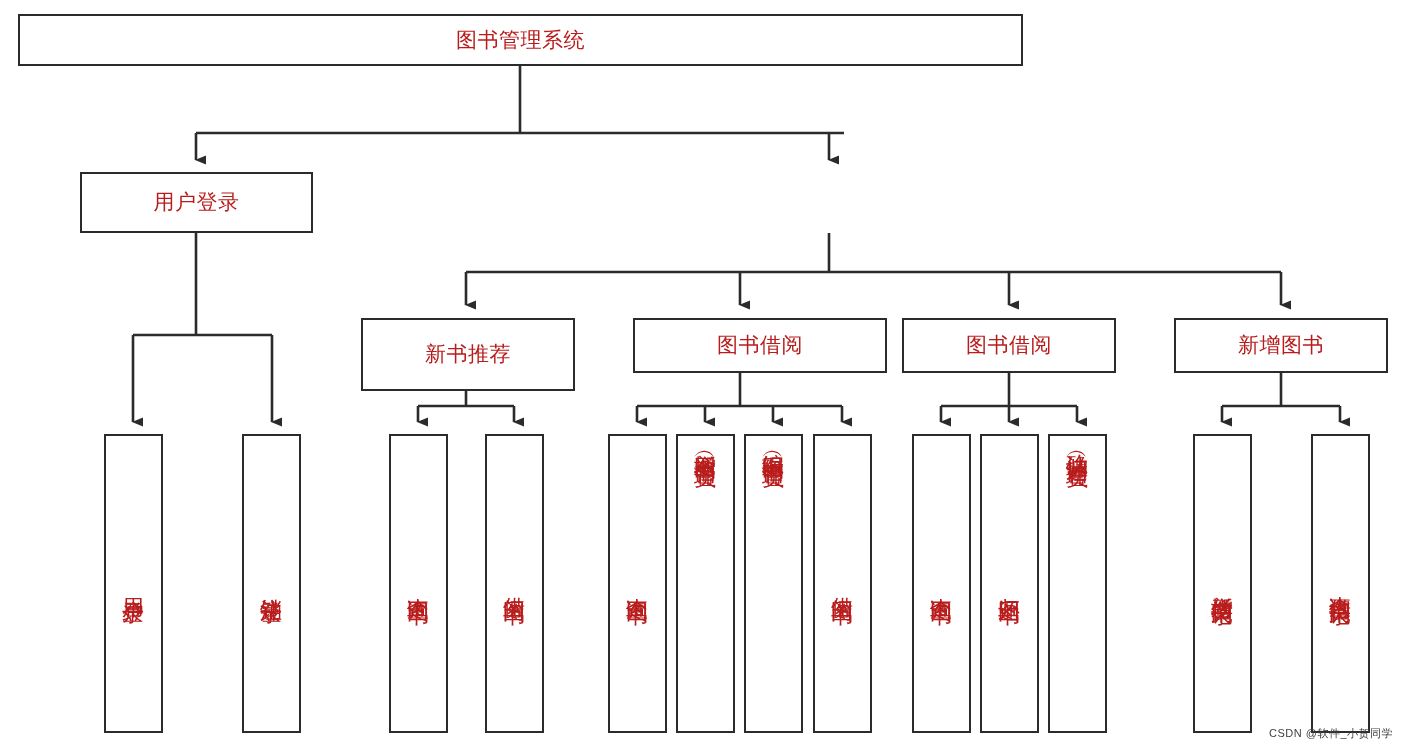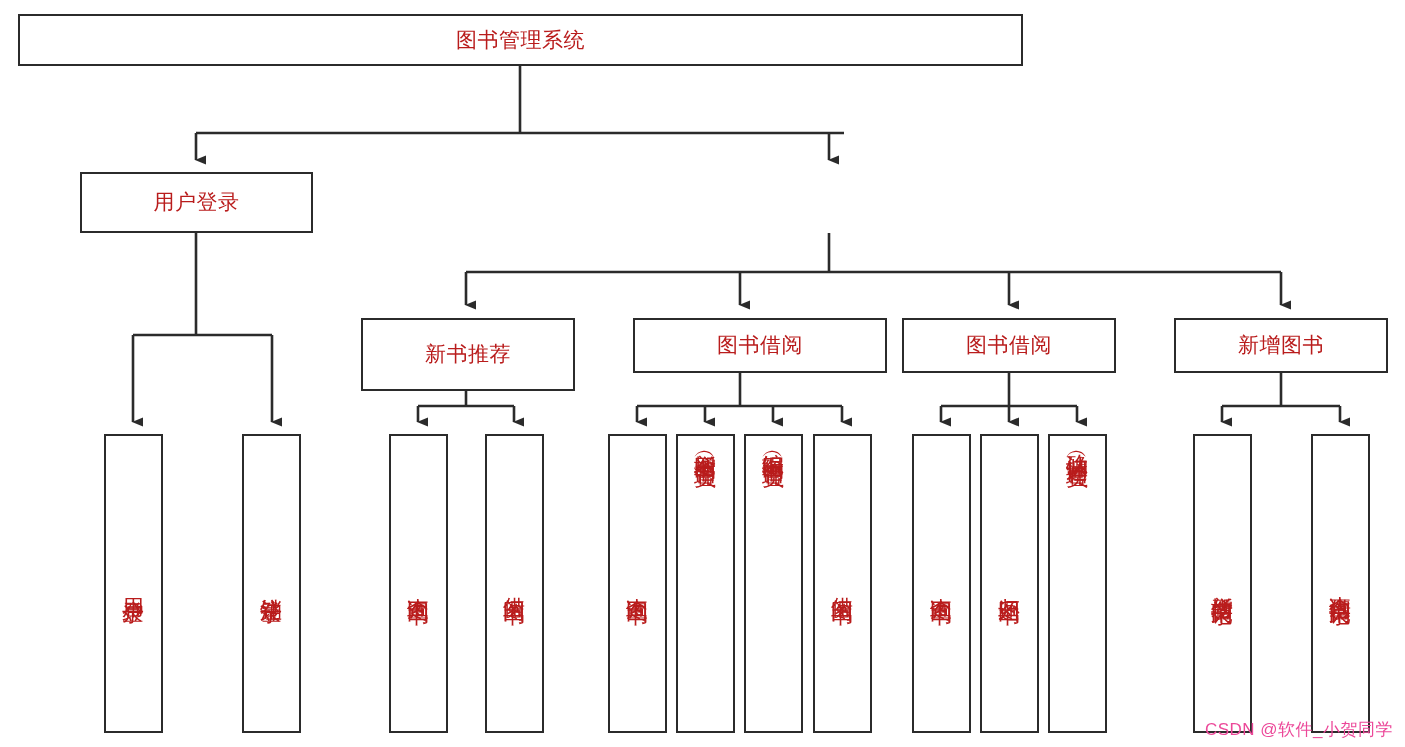--- a/index.html
+++ b/index.html
@@ -61,22 +61,22 @@
     margin-top: 0;
   }
   .node.leaf.mid .node-label {
     margin-top: auto;
     margin-bottom: auto;
   }
   .watermark {
     position: absolute;
     right: 12px;
     bottom: 6px;
-    font-size: 17px;
-    color: #ec4899;
+    font-size: 11px;
+    color: #404040;
     white-space: nowrap;
     letter-spacing: 0.5px;
   }
 </style>
 </head>
 <body>
 
 <div id="diagram-canvas">
 
   <svg class="connectors" viewBox="0 0 1405 747" xmlns="http://www.w3.org/2000/svg">

